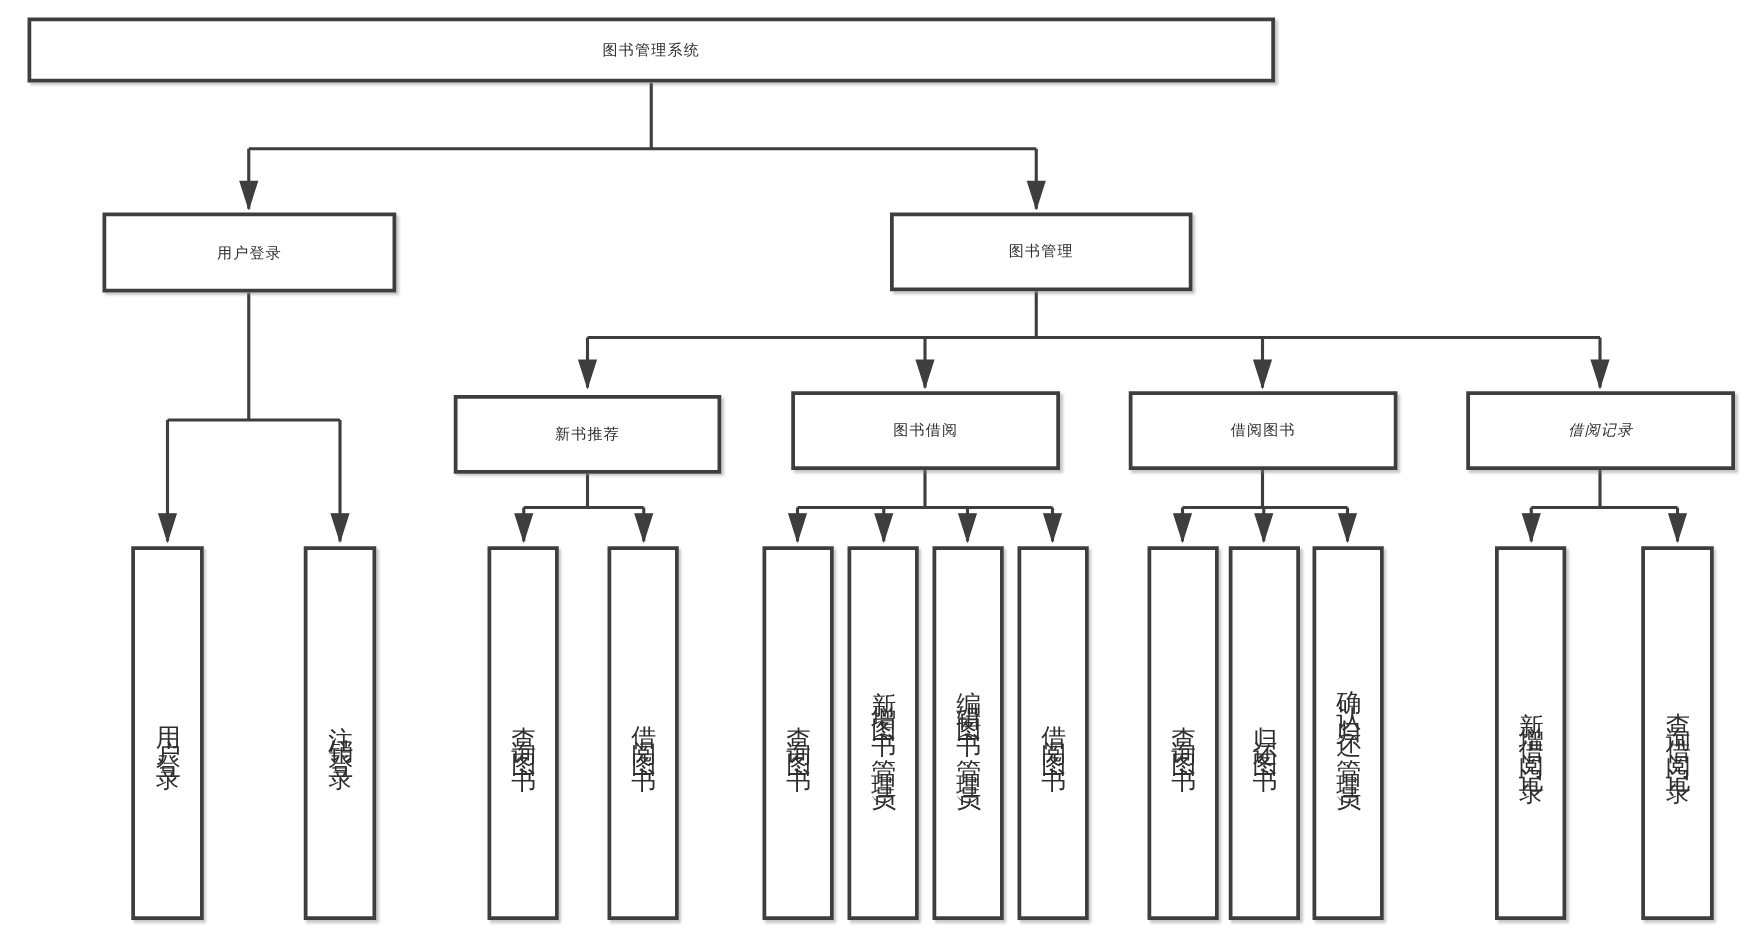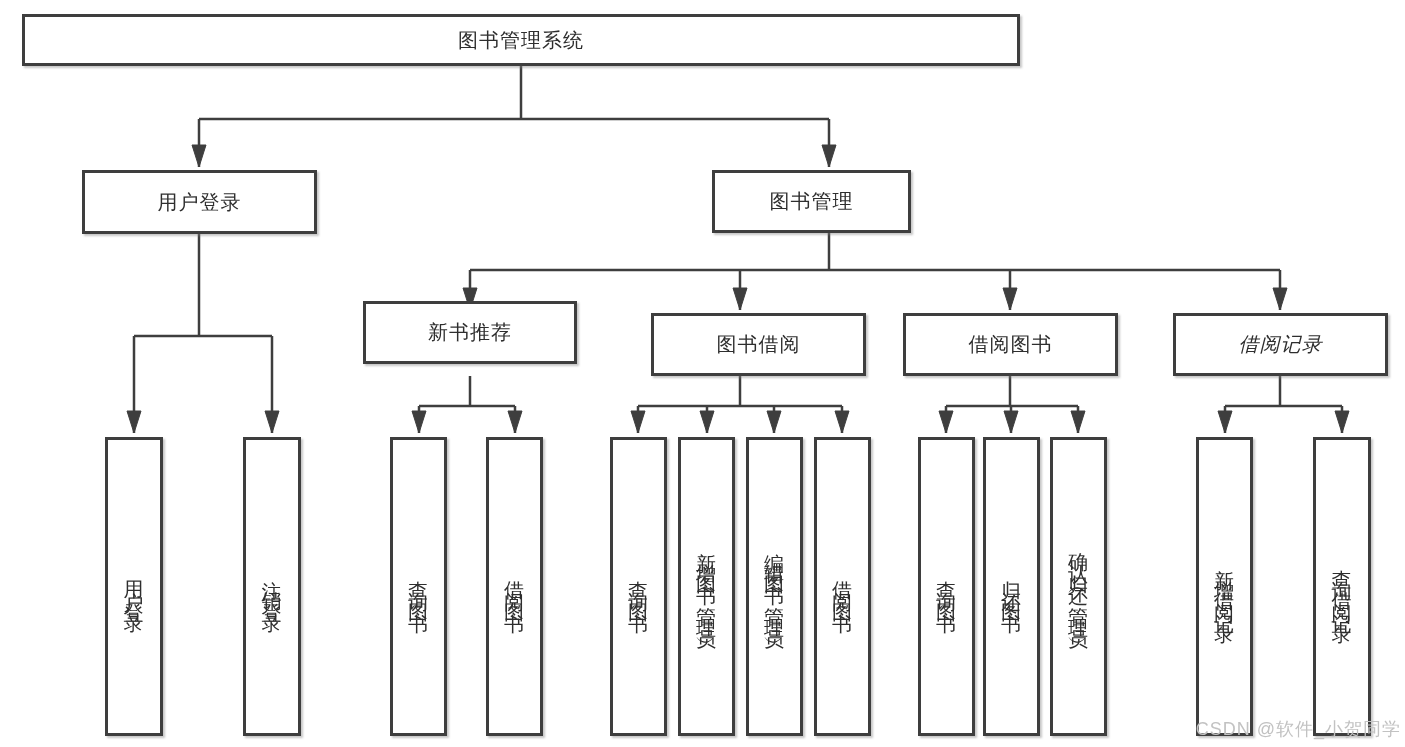--- a/index.html
+++ b/index.html
@@ -28,21 +28,21 @@
     box-sizing: border-box;
     background: #ffffff;
     border: 3px solid #3e3e3e;
     box-shadow: 2px 2px 2px rgba(130,130,130,0.45);
     display: flex;
     align-items: center;
     justify-content: center;
     color: #2e2e2e;
   }
   .hbox {
-    font-size: 20px;
+    font-size: 12px;
     letter-spacing: 1px;
     white-space: nowrap;
   }
   .vbox {
     font-size: 20px;
   }
   .vbox .vtext {
     writing-mode: vertical-rl;
     text-orientation: mixed;
     letter-spacing: 11px;
@@ -114,28 +114,28 @@
     </g>
   </svg>
 
   <div class="node hbox" style="left:22px; top:14px; width:998px; height:52px;">
     <span>图书管理系统</span>
   </div>
 
   <div class="node hbox" style="left:82px; top:170px; width:235px; height:64px;">
     <span>用户登录</span>
   </div>
-  <div class="node hbox" style="left:712px; top:170px; width:199px; height:63px;">
+  <div class="node hbox" style="left:712px; top:170px; width:242px; height:63px;">
     <span>图书管理</span>
   </div>
 
-  <div class="node hbox" style="left:363px; top:301px; width:214px; height:63px;text-align:right;">
+  <div class="node hbox" style="left:363px; top:316px; width:214px; height:63px;text-align:right;">
     <span>新书推荐</span>
   </div>
-  <div class="node hbox" style="left:633px; top:313px; width:215px; height:63px;margin-left:18px;">
+  <div class="node hbox" style="left:633px; top:313px; width:215px; height:63px;">
     <span>图书借阅</span>
   </div>
   <div class="node hbox" style="left:903px; top:313px; width:215px; height:63px;">
     <span>借阅图书</span>
   </div>
   <div class="node hbox" style="left:1173px; top:313px; width:215px; height:63px;font-style:italic;">
     <span>借阅记录</span>
   </div>
 
   <div class="node vbox" style="left:105px; top:437px; width:58px; height:299px;">
@@ -175,15 +175,14 @@
     <span class="vtext">确认归还（管理员）</span>
   </div>
 
   <div class="node vbox" style="left:1196px; top:437px; width:57px; height:299px;">
     <span class="vtext">新增借阅记录</span>
   </div>
   <div class="node vbox" style="left:1313px; top:437px; width:58px; height:299px;">
     <span class="vtext">查询借阅记录</span>
   </div>
 
-  <div class="watermark">CSDN @软件_小贺同学</div>
 
 </div>
 
 </body></html>

